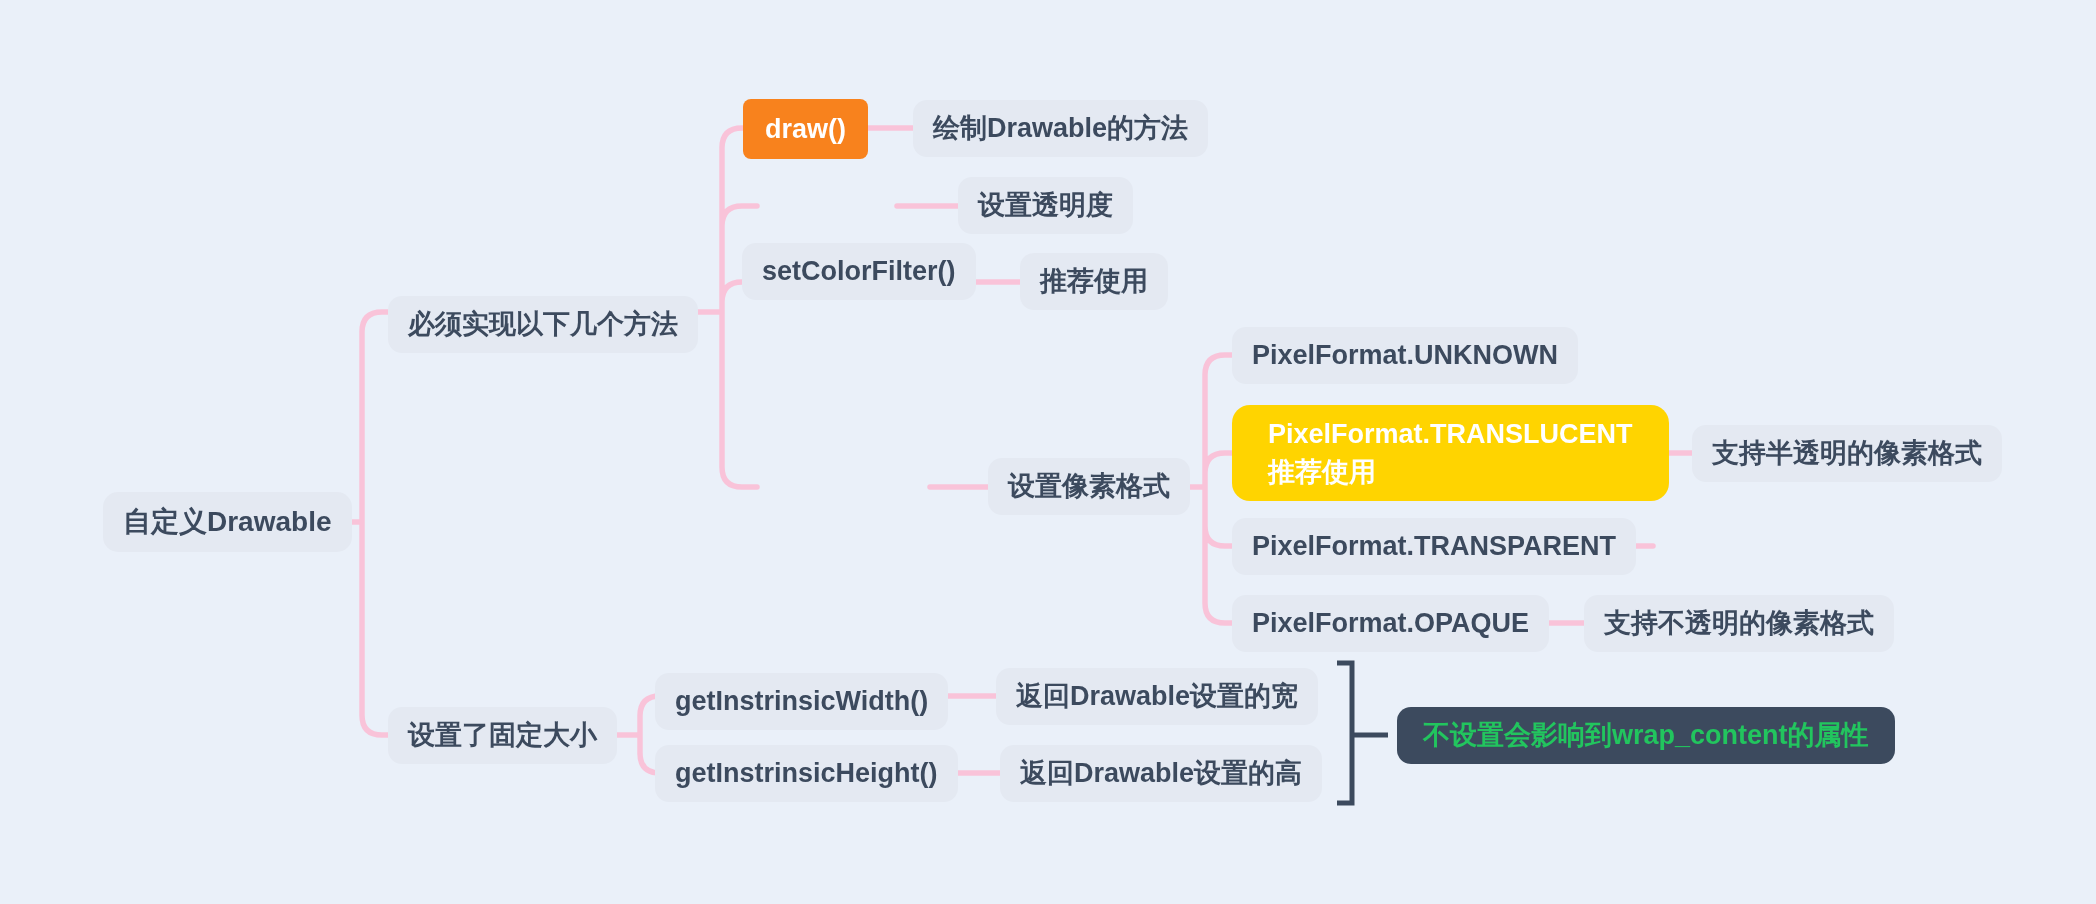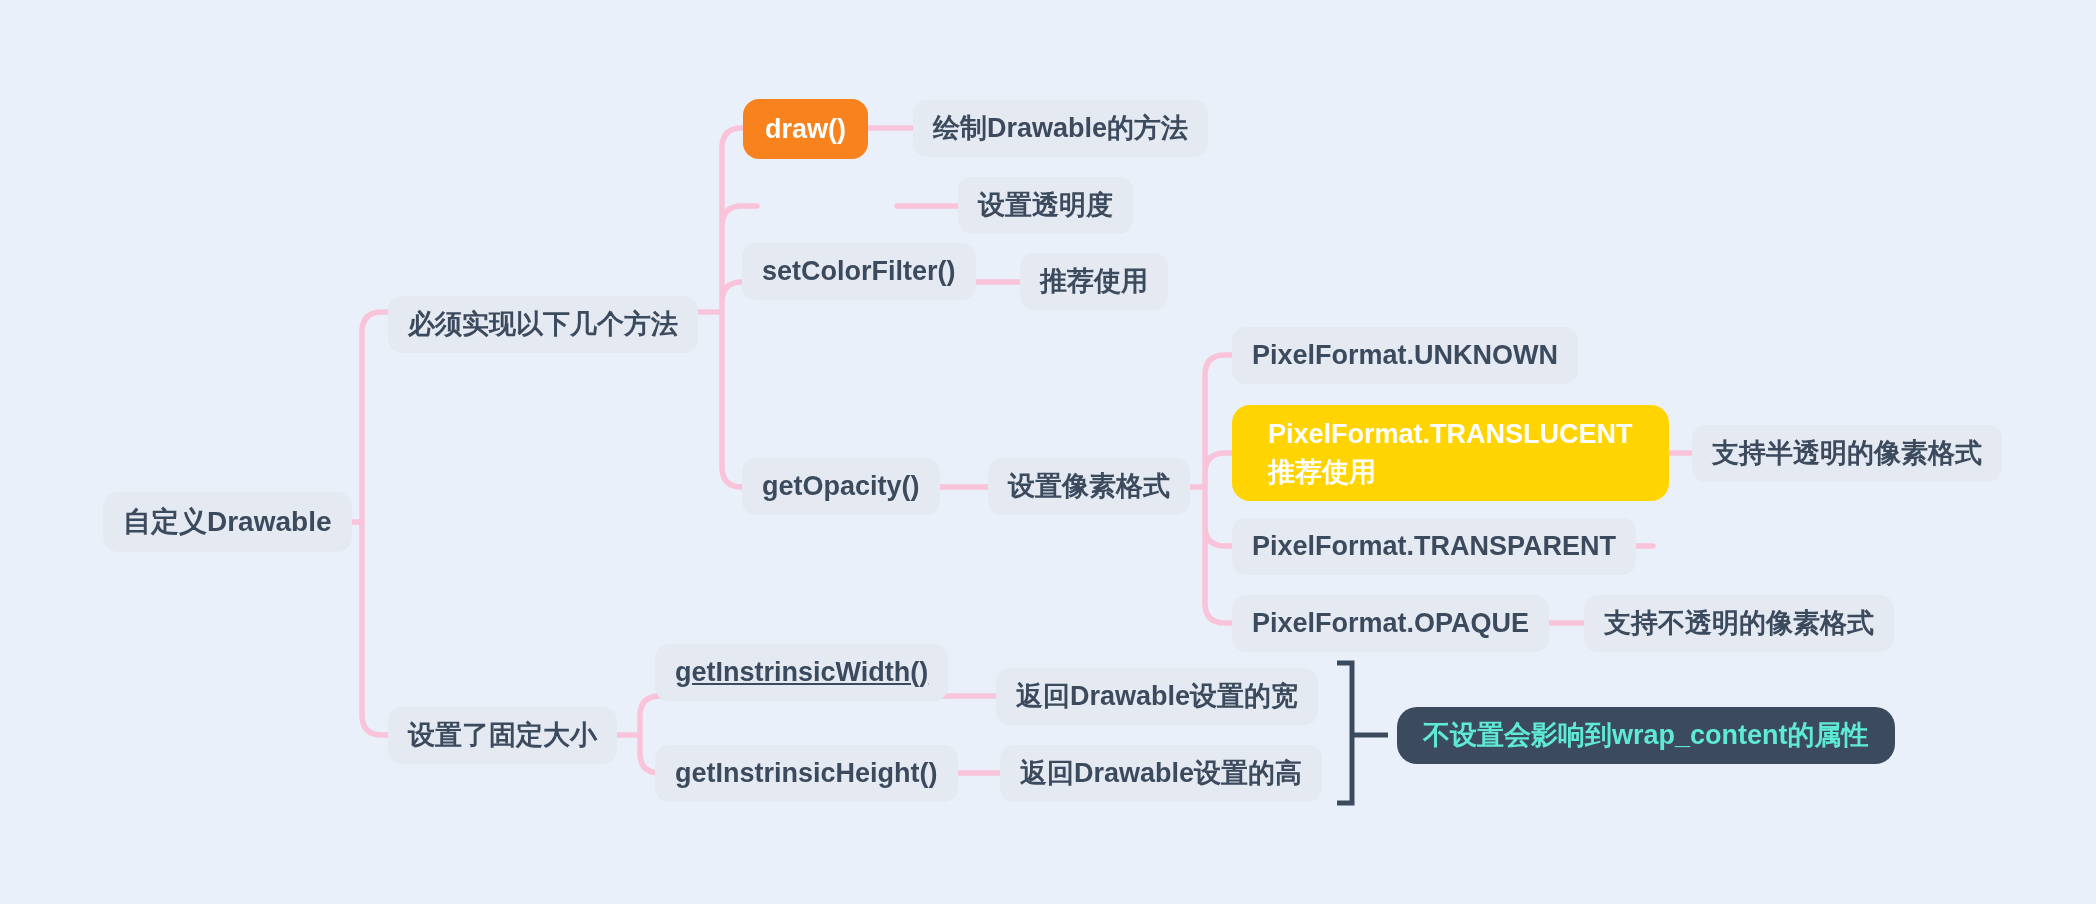--- a/index.html
+++ b/index.html
@@ -30,38 +30,38 @@
     color: var(--ink);
     font-size: 27px;
     font-weight: 600;
     white-space: nowrap;
   }
   .node--root { height: 60px; line-height: 60px; font-size: 28px; border-radius: 15px; }
   .node--orange {
     background: var(--orange);
     color: #ffffff;
     font-weight: 700;
-    border-radius: 16px;
+    border-radius: 8px;
     padding: 0 22px;
   }
   .node--yellow {
     background: var(--yellow);
     color: #ffffff;
     font-weight: 700;
     height: auto;
     line-height: 38px;
     padding: 10px 36px;
     border-radius: 18px;
   }
   .node--yellow span { display: block; }
   .node--dark {
     background: var(--ink);
-    color: #5eead4;
+    color: #22c55e;
     font-weight: 700;
-    border-radius: 20px;
+    border-radius: 14px;
     padding: 0 26px;
   }
 </style>
 </head>
 <body>
 
 <div class="canvas">
 
   <svg class="connectors" viewBox="0 0 2096 904" width="2096" height="904" fill="none" stroke="#f9c3d9" stroke-width="5.5" stroke-linecap="round">
 
@@ -87,37 +87,36 @@
   <div class="node" style="left:388px; top:707px;">设置了固定大小</div>
 
   <div class="node node--orange" style="left:743px; top:99px; height:60px; line-height:60px;">draw()</div>
   <div class="node" style="left:913px; top:100px;">绘制Drawable的方法</div>
 
   <div class="node" style="left:958px; top:177px;">设置透明度</div>
 
   <div class="node" style="left:742px; top:243px;">setColorFilter()</div>
   <div class="node" style="left:1020px; top:253px;">推荐使用</div>
 
-  <div class="node" style="left:742px; top:458px;">getOpacity()</div>
   <div class="node" style="left:988px; top:458px;">设置像素格式</div>
 
   <div class="node" style="left:1232px; top:327px;">PixelFormat.UNKNOWN</div>
 
   <div class="node node--yellow" style="left:1232px; top:405px;">
     <span>PixelFormat.TRANSLUCENT</span>
     <span>推荐使用</span>
   </div>
   <div class="node" style="left:1692px; top:425px;">支持半透明的像素格式</div>
 
   <div class="node" style="left:1232px; top:518px;">PixelFormat.TRANSPARENT</div>
 
   <div class="node" style="left:1232px; top:595px;">PixelFormat.OPAQUE</div>
   <div class="node" style="left:1584px; top:595px;">支持不透明的像素格式</div>
 
-  <div class="node" style="left:655px; top:644px;text-decoration:underline;">getInstrinsicWidth()</div>
+  <div class="node" style="left:655px; top:673px;">getInstrinsicWidth()</div>
   <div class="node" style="left:996px; top:668px;">返回Drawable设置的宽</div>
 
   <div class="node" style="left:655px; top:745px;">getInstrinsicHeight()</div>
   <div class="node" style="left:1000px; top:745px;">返回Drawable设置的高</div>
 
   <div class="node node--dark" style="left:1397px; top:707px;">不设置会影响到wrap_content的属性</div>
 
 </div>
 
 </body></html>

